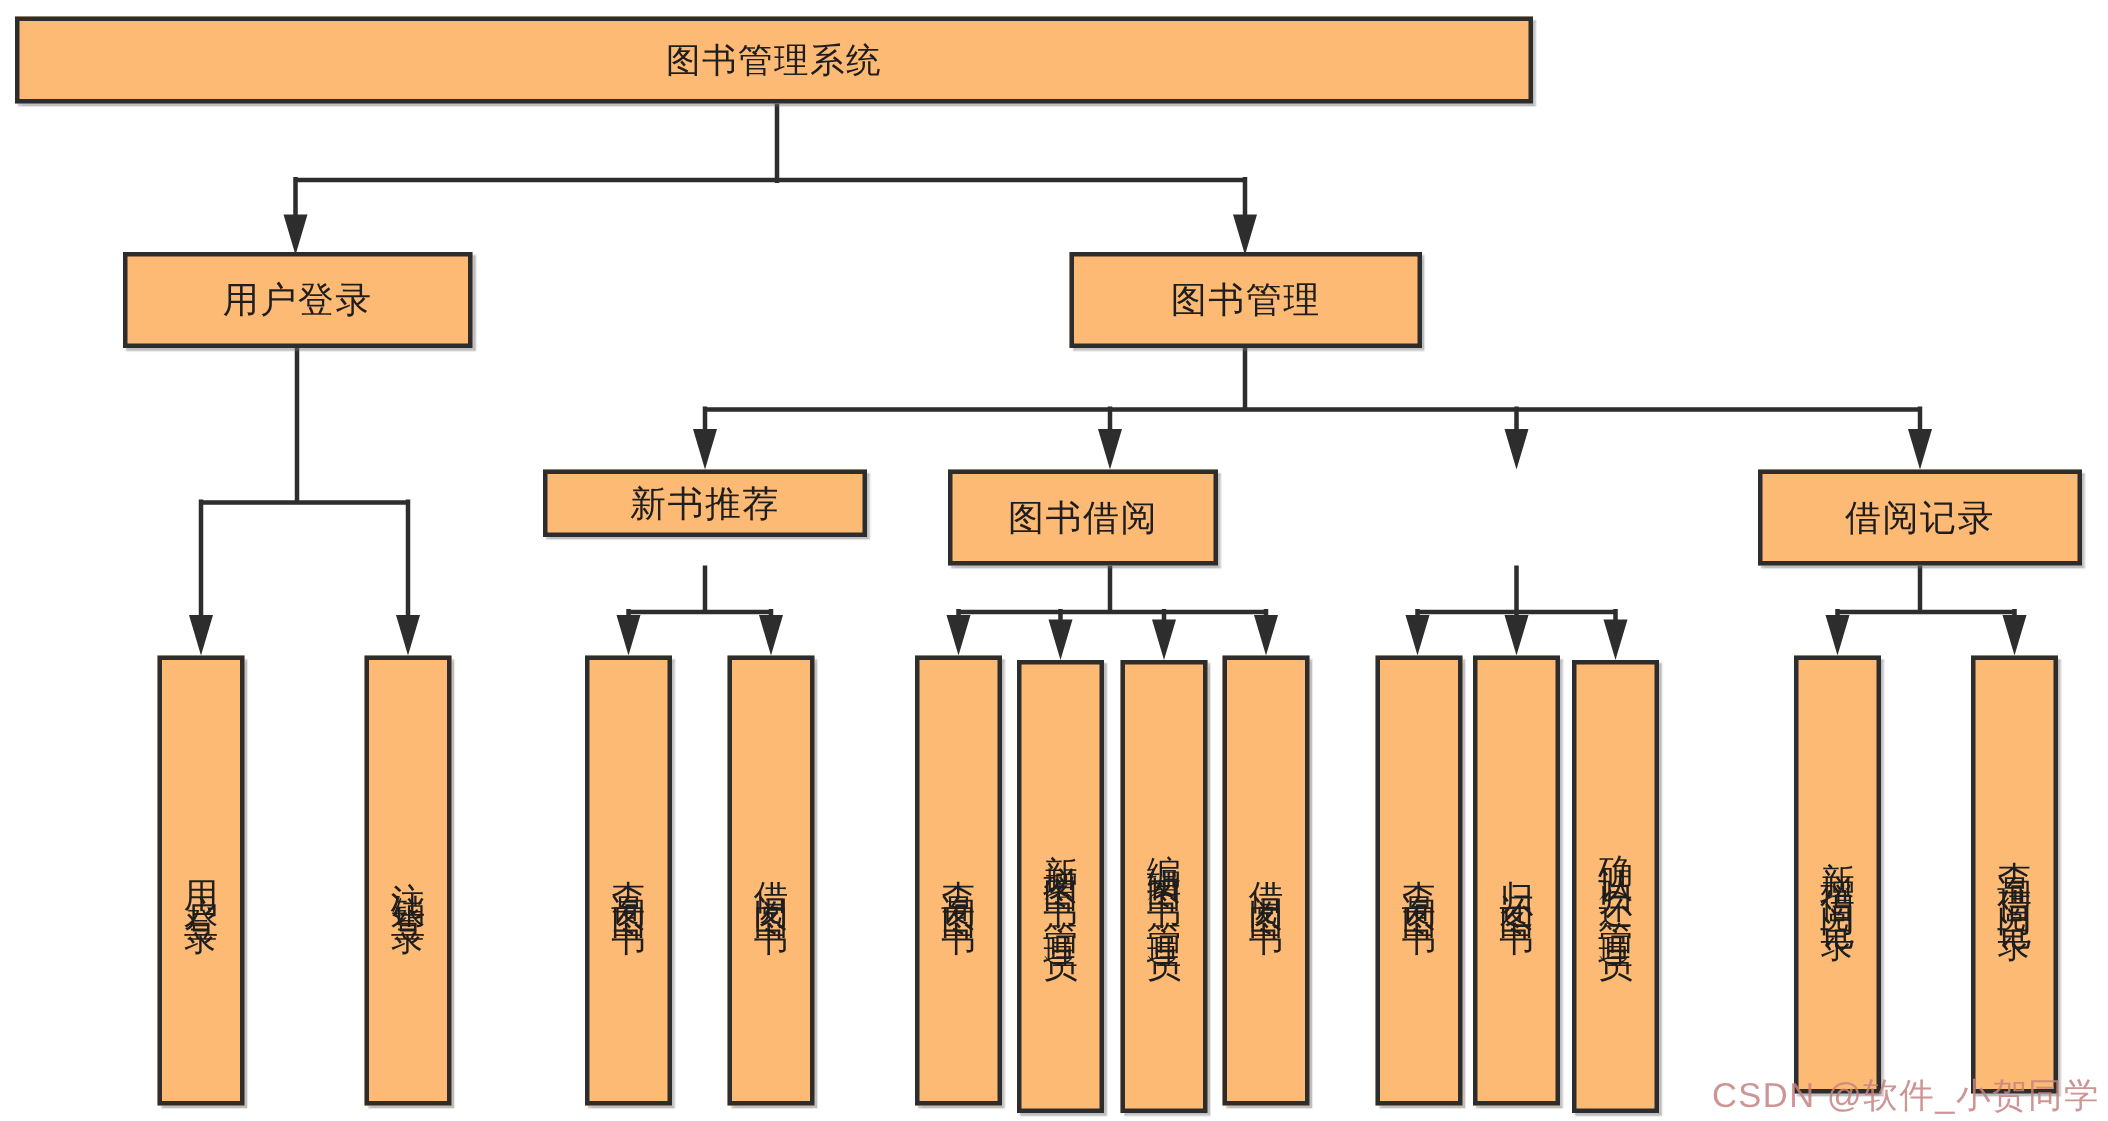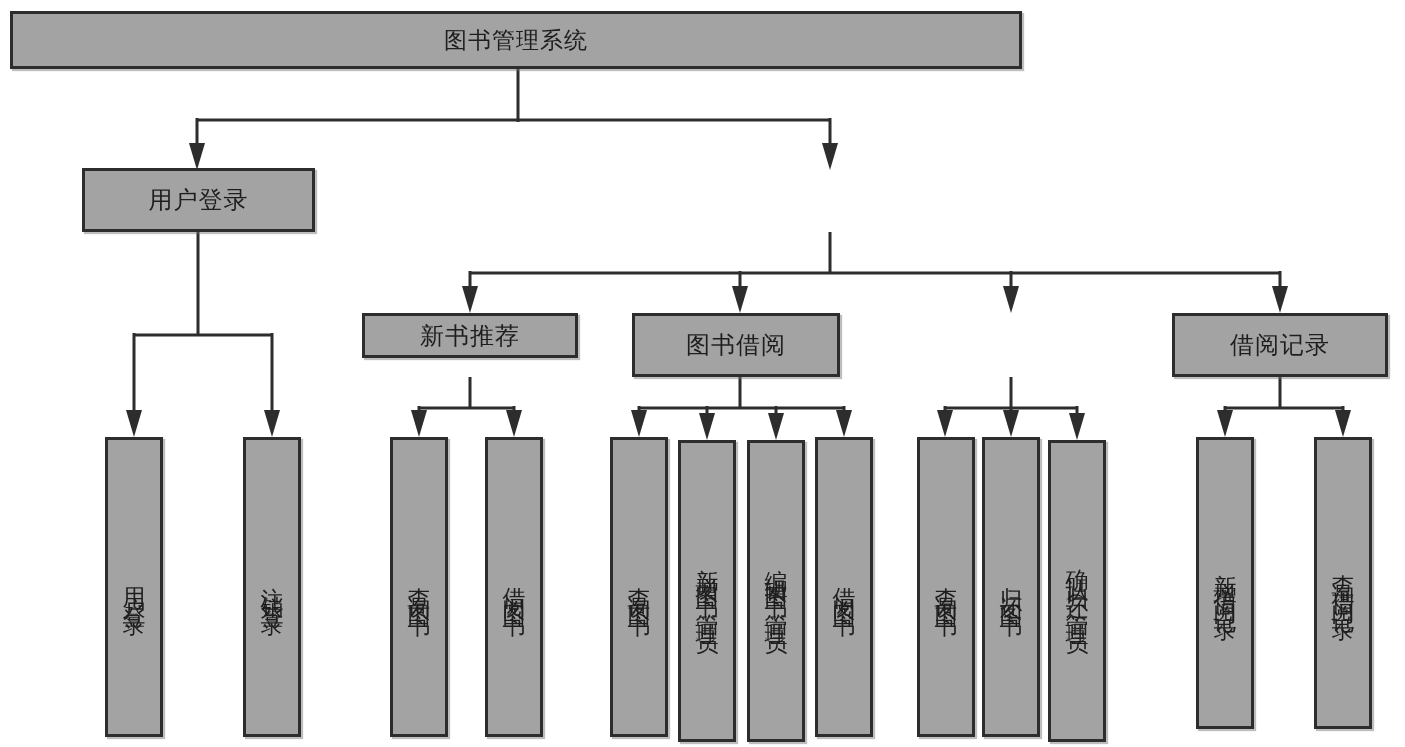--- a/index.html
+++ b/index.html
@@ -17,21 +17,21 @@
   }
   #connectors {
     position: absolute;
     left: 0; top: 0;
     width: 1405px;
     height: 747px;
     pointer-events: none;
   }
   .node {
     position: absolute;
-    background: #a3a3a3;
+    background: #fdba74;
     border: 3px solid #2d2d2d;
     box-sizing: border-box;
     display: flex;
     align-items: center;
     justify-content: center;
     box-shadow: 2px 2px 1px rgba(110,110,110,0.45);
   }
   .node.h span {
     font-size: 24px;
     color: #1e1e1e;
@@ -99,25 +99,28 @@
     </g>
   </svg>
 
   <div class="node h root" style="left:10px; top:11px; width:1012px; height:58px">
     <span>图书管理系统</span>
   </div>
 
   <div class="node h" style="left:82px; top:168px; width:233px; height:64px">
     <span>用户登录</span>
   </div>
+  <div class="node h" style="left:713px; top:168px; width:235px; height:64px">
+    <span>图书管理</span>
+  </div>
 
   <div class="node h" style="left:362px; top:313px; width:216px; height:45px">
     <span>新书推荐</span>
   </div>
-  <div class="node h" style="left:632px; top:313px; width:208px; height:64px">
+  <div class="node h" style="left:632px; top:313px; width:180px; height:64px">
     <span>图书借阅</span>
   </div>
   <div class="node h" style="left:1172px; top:313px; width:216px; height:64px">
     <span>借阅记录</span>
   </div>
 
   <div class="node v" style="left:105px; top:437px; width:58px; height:300px">
     <span>用户登录</span>
   </div>
   <div class="node v" style="left:243px; top:437px; width:58px; height:300px">
@@ -154,14 +157,15 @@
     <span>确认归还（管理员）</span>
   </div>
 
   <div class="node v" style="left:1196px; top:437px; width:58px; height:292px">
     <span>新增借阅记录</span>
   </div>
   <div class="node v" style="left:1314px; top:437px; width:58px; height:292px">
     <span>查询借阅记录</span>
   </div>
 
+  <div id="watermark">CSDN @软件_小贺同学</div>
 
 </div>
 
 </body></html>

